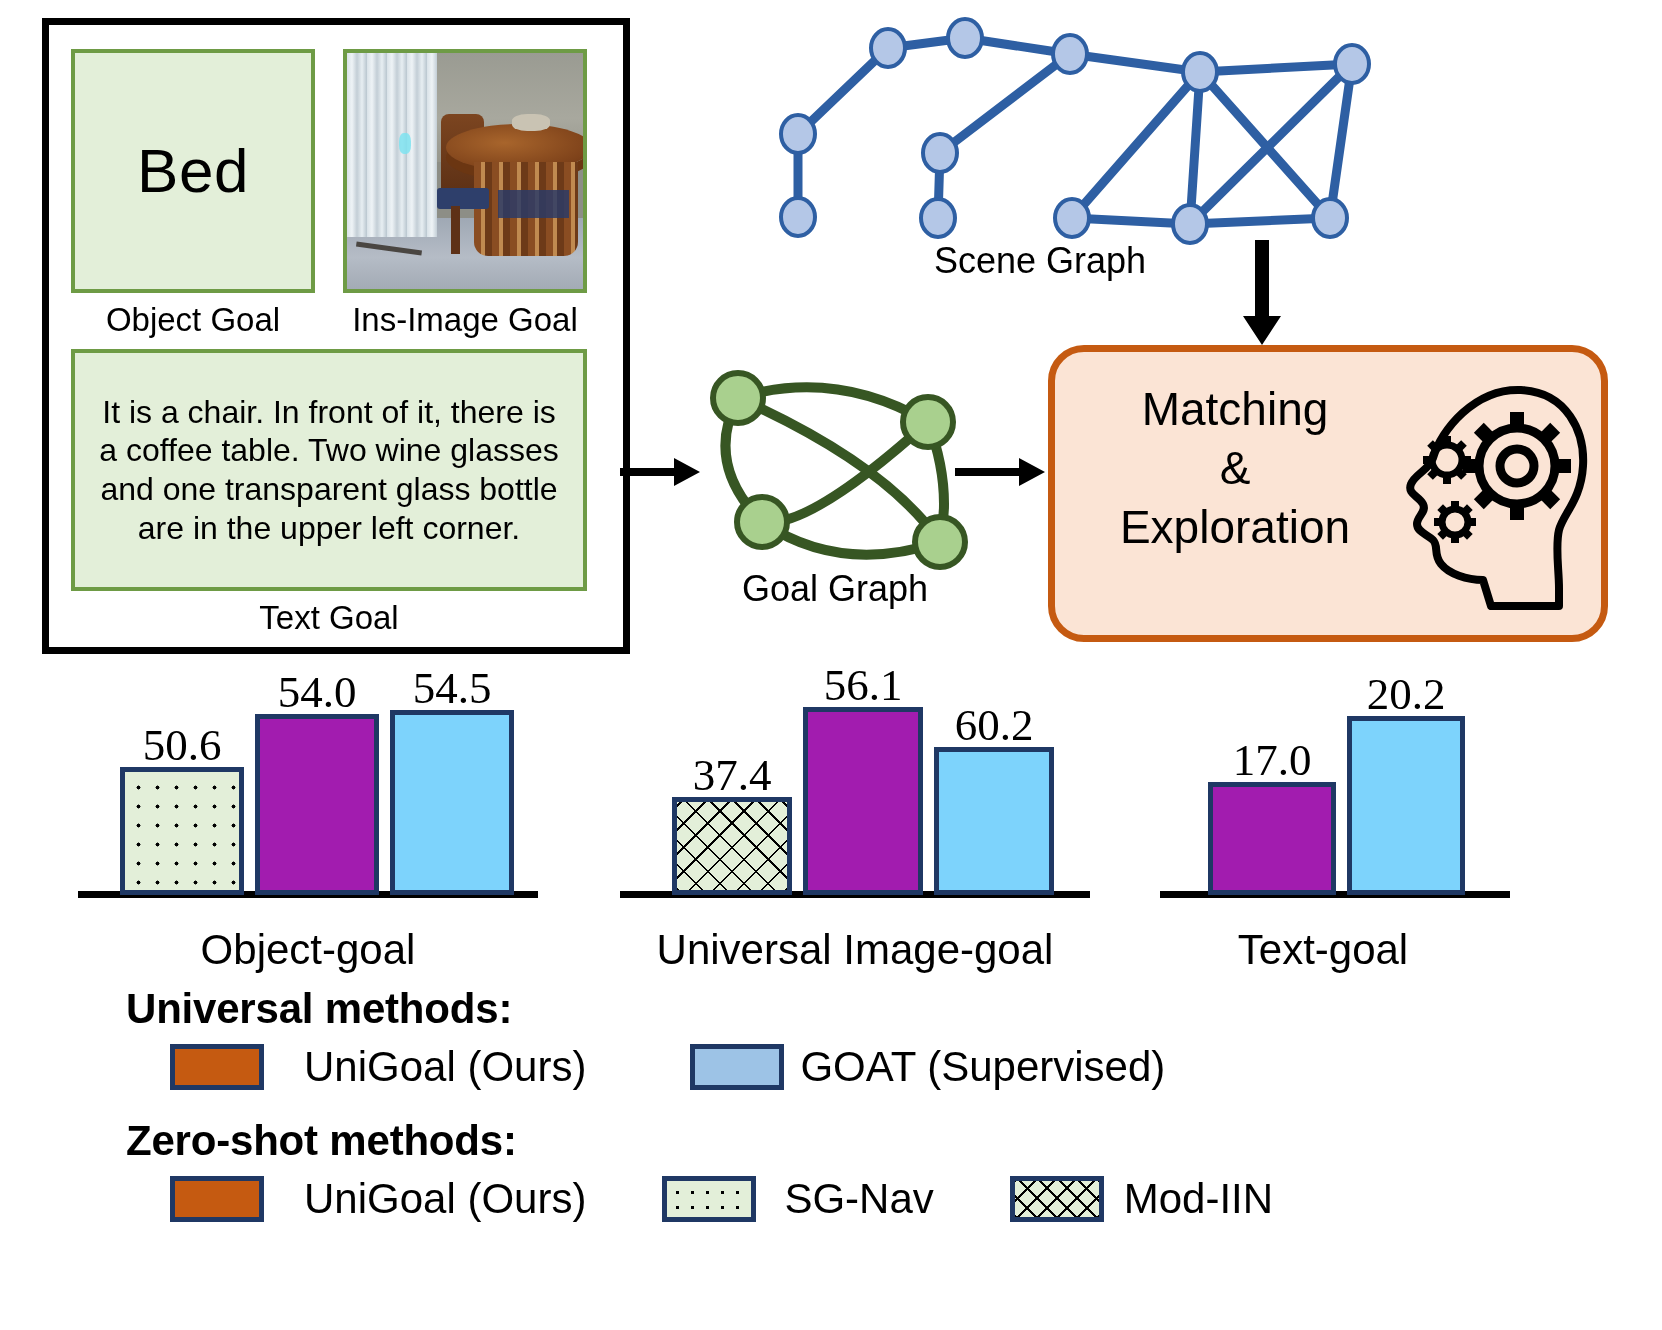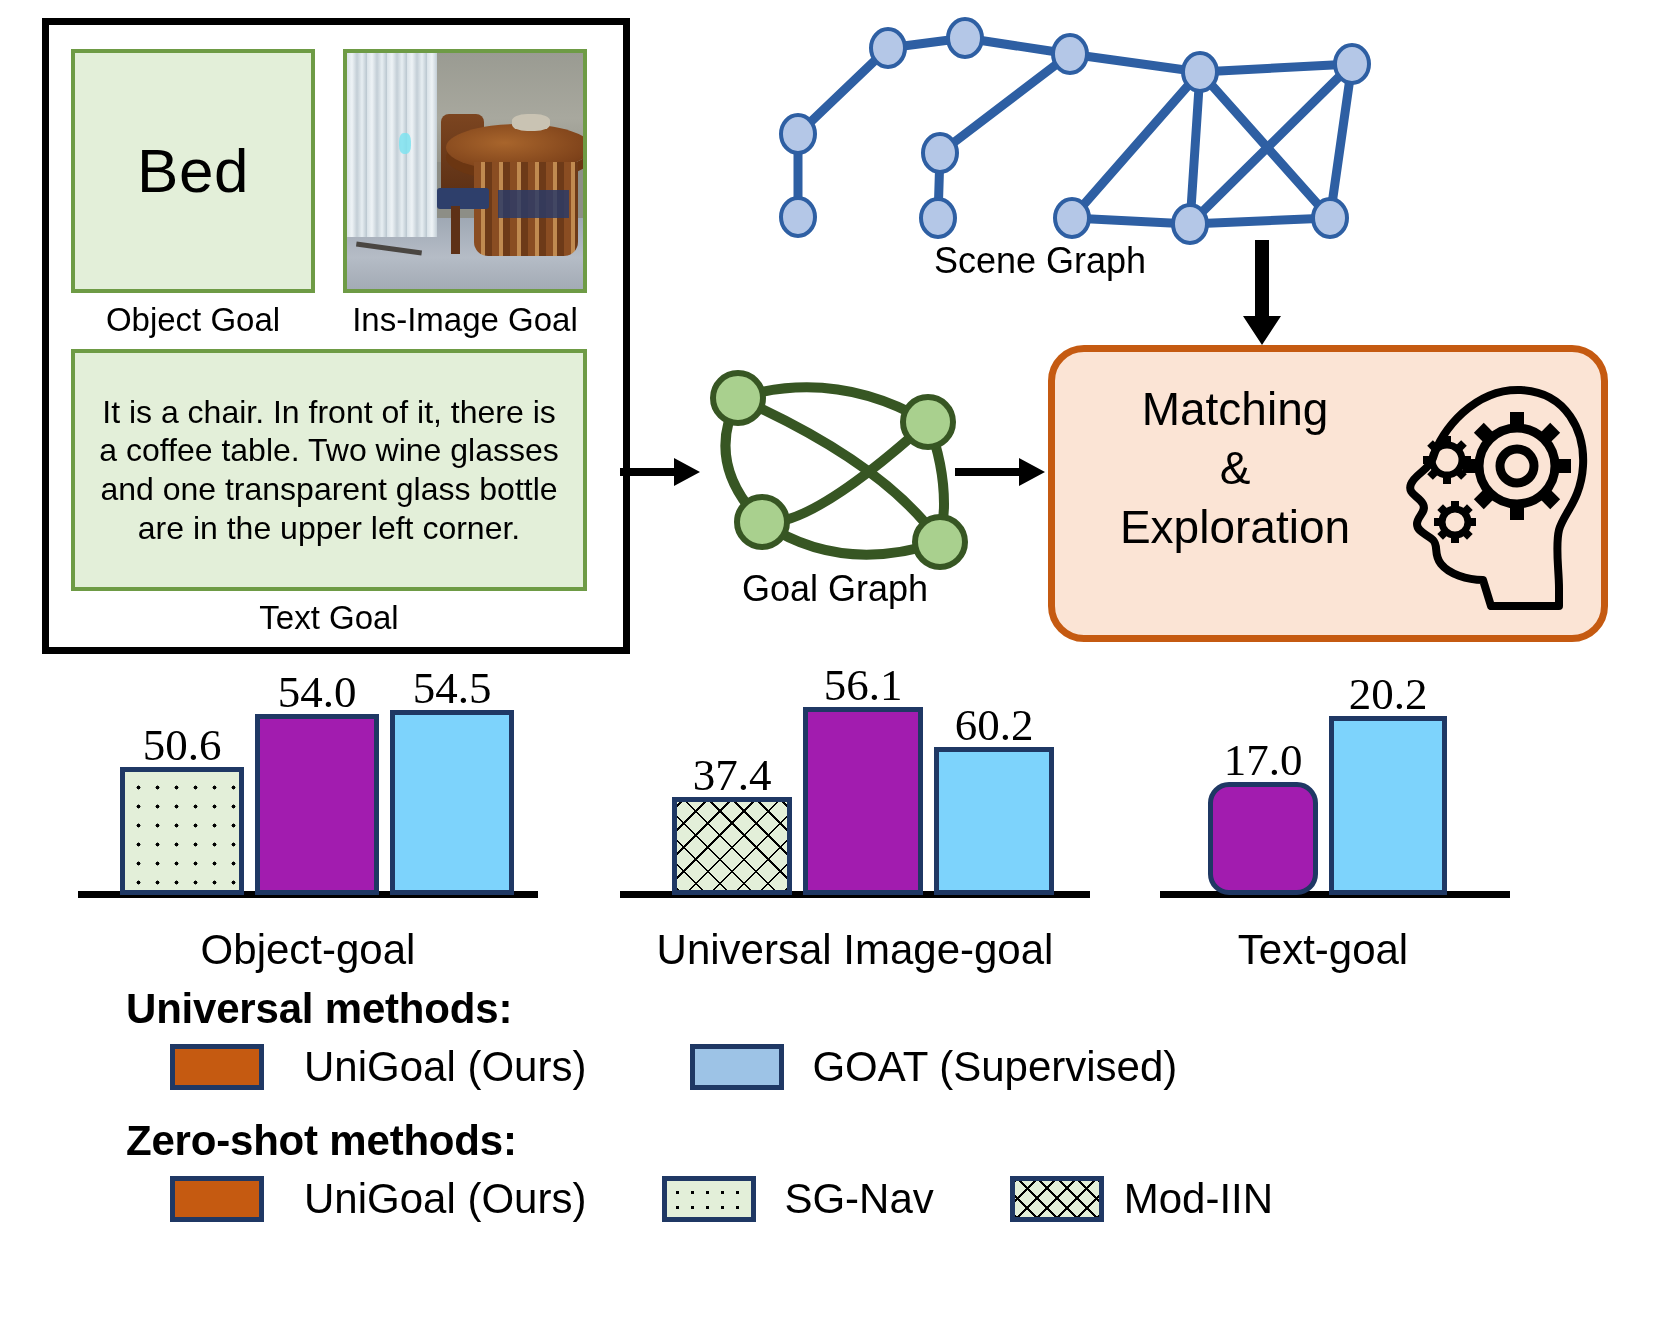--- a/index.html
+++ b/index.html
@@ -426,21 +426,21 @@
         <div class="bar unigoal" style="width:120px; height:148px;">
           <span class="val">60.2</span>
         </div>
       </div>
       <div class="group-label">Universal Image-goal</div>
     </div>
 
     <div class="group" id="group-2" style="left:1160px; width:350px; height:330px;">
       <div class="baseline" style="width:350px;"></div>
       <div class="bars" style="left:48px;">
-        <div class="bar goat" style="width:110px; height:113px;border-radius:21px;">
+        <div class="bar goat" style="width:128px; height:113px;">
           <span class="val">17.0</span>
         </div>
         <div class="bar unigoal" style="width:118px; height:179px;">
           <span class="val">20.2</span>
         </div>
       </div>
       <div class="group-label" style="left:-12px;">Text-goal</div>
     </div>
   </div>
 
@@ -448,21 +448,21 @@
 
     <div class="legend-head" style="left:126px; top:0;">Universal methods:</div>
 
     <div class="legend-row" style="left:170px; top:58px;">
       <div class="legend-entry" style="margin-right:104px;">
         <span class="swatch unigoal"></span>
         <span class="legend-label" style="margin-left:40px;">UniGoal (Ours)</span>
       </div>
       <div class="legend-entry">
         <span class="swatch goat"></span>
-        <span class="legend-label" style="margin-left:28px;">GOAT (Supervised)</span>
+        <span class="legend-label" style="margin-left:16px;">GOAT (Supervised)</span>
       </div>
     </div>
 
     <div class="legend-head" style="left:126px; top:132px;">Zero-shot methods:</div>
 
     <div class="legend-row" style="left:170px; top:190px;">
       <div class="legend-entry" style="margin-right:76px;">
         <span class="swatch unigoal"></span>
         <span class="legend-label" style="margin-left:40px;">UniGoal (Ours)</span>
       </div>

